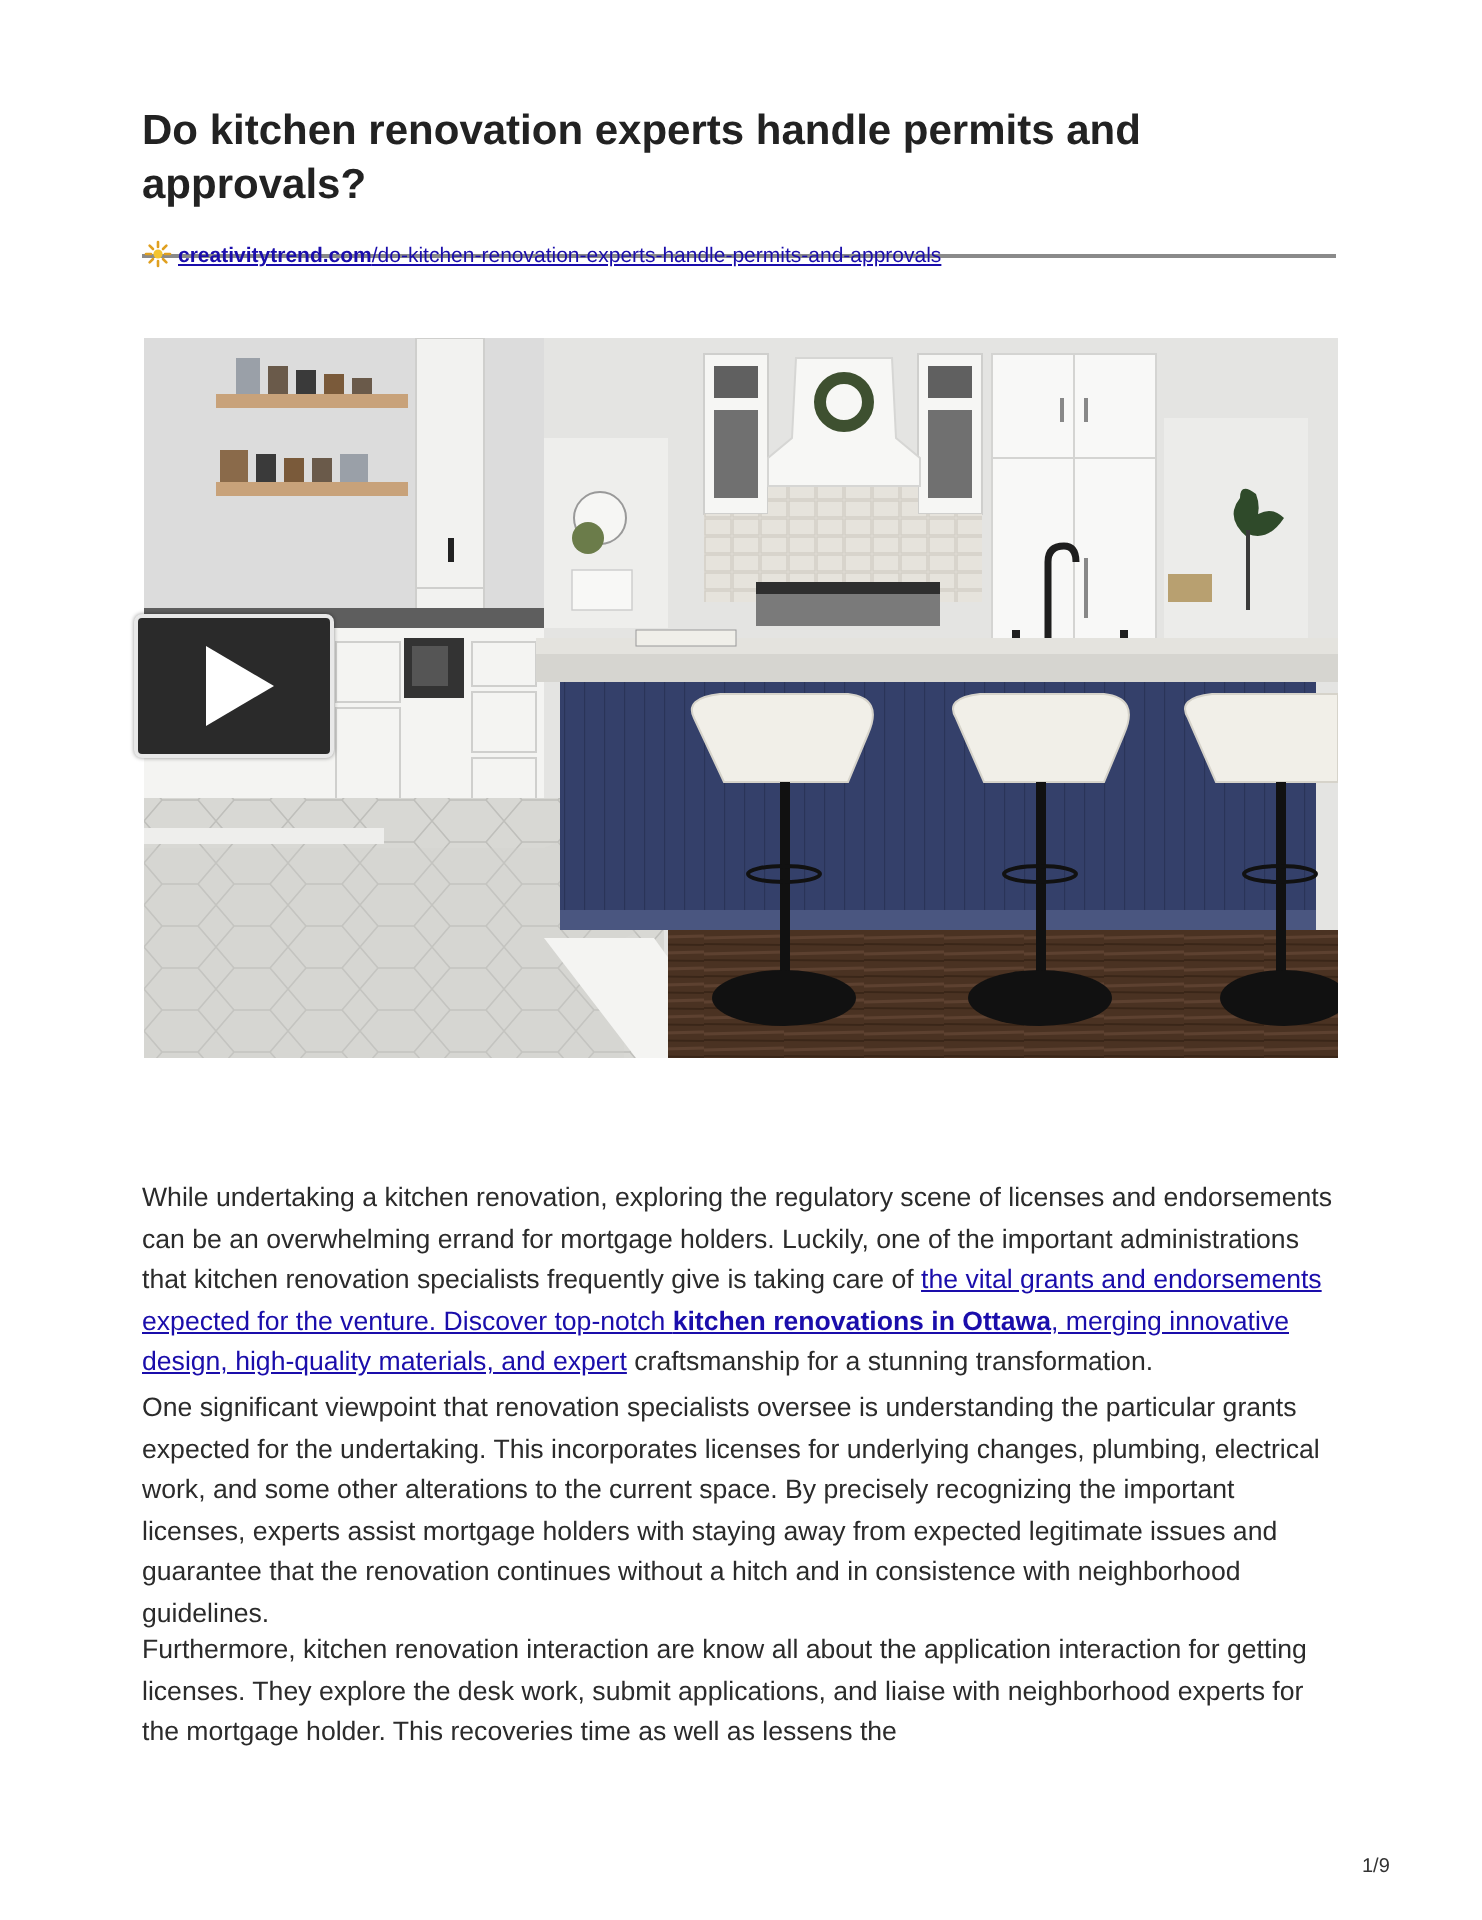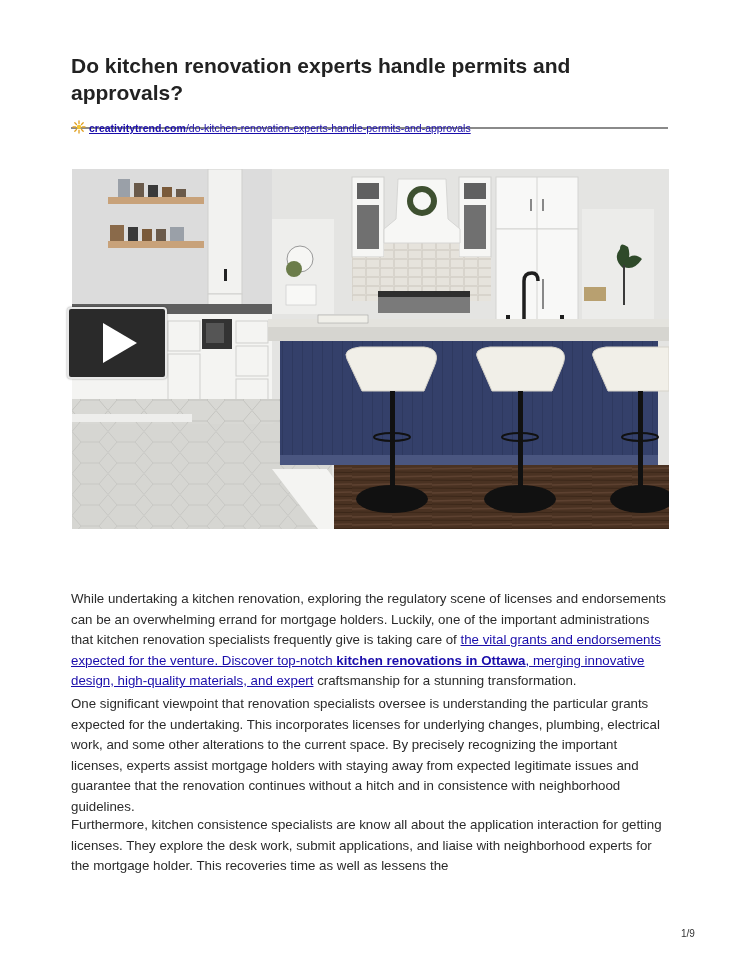--- a/index.html
+++ b/index.html
@@ -185,15 +185,15 @@
 <div class="play">
   <div class="tri"></div>
 </div>
 
 <p class="body-text p1">
   <span>While undertaking a kitchen renovation, exploring the regulatory scene of licenses and endorsements can be an overwhelming errand for mortgage holders. Luckily, one of the important administrations that kitchen renovation specialists frequently give is taking care of </span><a><span>the vital grants and endorsements expected for the venture. Discover top-notch </span><b>kitchen renovations in Ottawa</b><span>, merging innovative design, high-quality materials, and expert</span></a><span> craftsmanship for a stunning transformation.</span>
 </p>
 
 <p class="body-text p2">One significant viewpoint that renovation specialists oversee is understanding the particular grants expected for the undertaking. This incorporates licenses for underlying changes, plumbing, electrical work, and some other alterations to the current space. By precisely recognizing the important licenses, experts assist mortgage holders with staying away from expected legitimate issues and guarantee that the renovation continues without a hitch and in consistence with neighborhood guidelines.</p>
 
-<p class="body-text p3">Furthermore, kitchen consistence specialists are know all about the application interaction for getting licenses. They explore the desk work, submit applications, and liaise with neighborhood experts for the mortgage holder. This recoveries time as well as lessens the</p>
+<p class="body-text p3">Furthermore, kitchen renovation interaction are know all about the application interaction for getting licenses. They explore the desk work, submit applications, and liaise with neighborhood experts for the mortgage holder. This recoveries time as well as lessens the</p>
 
 <div class="page-num">1/9</div>
 
 </body></html>

